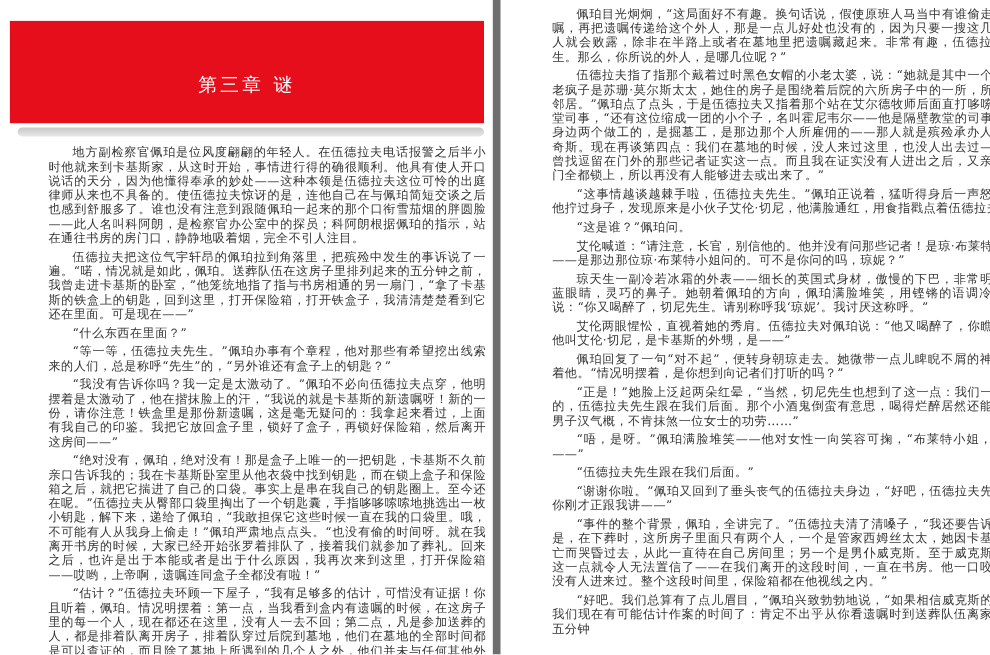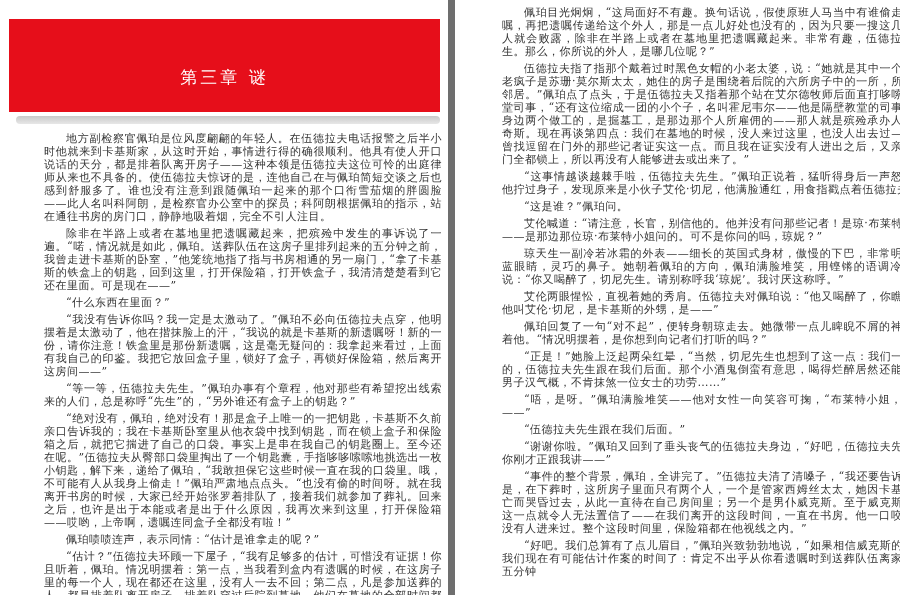--- a/index.html
+++ b/index.html
@@ -64,27 +64,26 @@
 <body>
 
 <div class="spread">
 
   <div class="page-left">
     <div class="chapter-banner">
       <span class="chapter-title">第三章 谜</span>
     </div>
     <div class="banner-shadow"></div>
     <div class="text-block">
-      <p>地方副检察官佩珀是位风度翩翩的年轻人。在伍德拉夫电话报警之后半小时他就来到卡基斯家，从这时开始，事情进行得的确很顺利。他具有使人开口说话的天分，都是排着队离开房子——这种本领是伍德拉夫这位可怜的出庭律师从来也不具备的。使伍德拉夫惊讶的是，连他自己在与佩珀简短交谈之后也感到舒服多了。谁也没有注意到跟随佩珀一起来的那个口衔雪茄烟的胖圆脸——此人名叫科阿朗，是检察官办公室中的探员；科阿朗根据佩珀的指示，站在通往书房的房门口，静静地吸着烟，完全不引人注目。</p>
-      <p>除非在半路上或者在墓地里把遗嘱藏起来，把殡殓中发生的事诉说了一遍。“喏，情况就是如此，佩珀。送葬队伍在这房子里排列起来的五分钟之前，我曾走进卡基斯的卧室，”他笼统地指了指与书房相通的另一扇门，“拿了卡基斯的铁盒上的钥匙，回到这里，打开保险箱，打开铁盒子，我清清楚楚看到它还在里面。可是现在——”</p>
+      <p>地方副检察官佩珀是位风度翩翩的年轻人。在伍德拉夫电话报警之后半小时他就来到卡基斯家，从这时开始，事情进行得的确很顺利。他具有使人开口说话的天分，因为他懂得奉承的妙处——这种本领是伍德拉夫这位可怜的出庭律师从来也不具备的。使伍德拉夫惊讶的是，连他自己在与佩珀简短交谈之后也感到舒服多了。谁也没有注意到跟随佩珀一起来的那个口衔雪茄烟的胖圆脸——此人名叫科阿朗，是检察官办公室中的探员；科阿朗根据佩珀的指示，站在通往书房的房门口，静静地吸着烟，完全不引人注目。</p>
+      <p>伍德拉夫把这位气宇轩昂的佩珀拉到角落里，把殡殓中发生的事诉说了一遍。“喏，情况就是如此，佩珀。送葬队伍在这房子里排列起来的五分钟之前，我曾走进卡基斯的卧室，”他笼统地指了指与书房相通的另一扇门，“拿了卡基斯的铁盒上的钥匙，回到这里，打开保险箱，打开铁盒子，我清清楚楚看到它还在里面。可是现在——”</p>
       <p>“什么东西在里面？”</p>
+      <p>“等一等，伍德拉夫先生。”佩珀办事有个章程，他对那些有希望挖出线索来的人们，总是称呼“先生”的，“另外谁还有盒子上的钥匙？”</p>
       <p>“我没有告诉你吗？我一定是太激动了。”佩珀不必向伍德拉夫点穿，他明摆着是太激动了，他在揩抹脸上的汗，“我说的就是卡基斯的新遗嘱呀！新的一份，请你注意！铁盒里是那份新遗嘱，这是毫无疑问的：我拿起来看过，上面有我自己的印鉴。我把它放回盒子里，锁好了盒子，再锁好保险箱，然后离开这房间——”</p>
-      <p>“等一等，伍德拉夫先生。”佩珀办事有个章程，他对那些有希望挖出线索来的人们，总是称呼“先生”的，“另外谁还有盒子上的钥匙？”</p>
       <p>“绝对没有，佩珀，绝对没有！那是盒子上唯一的一把钥匙，卡基斯不久前亲口告诉我的；我在卡基斯卧室里从他衣袋中找到钥匙，而在锁上盒子和保险箱之后，就把它揣进了自己的口袋。事实上是串在我自己的钥匙圈上。至今还在呢。”伍德拉夫从臀部口袋里掏出了一个钥匙囊，手指哆哆嗦嗦地挑选出一枚小钥匙，解下来，递给了佩珀，“我敢担保它这些时候一直在我的口袋里。哦，不可能有人从我身上偷走！”佩珀严肃地点点头。“也没有偷的时间呀。就在我离开书房的时候，大家已经开始张罗着排队了，接着我们就参加了葬礼。回来之后，也许是出于本能或者是出于什么原因，我再次来到这里，打开保险箱——哎哟，上帝啊，遗嘱连同盒子全都没有啦！”</p>
-      <p>佩珀啧啧连声，表示同情：“估计是谁拿走的呢？”</p>
       <p>“估计？”伍德拉夫环顾一下屋子，“我有足够多的估计，可惜没有证据！你且听着，佩珀。情况明摆着：第一点，当我看到盒内有遗嘱的时候，在这房子里的每一个人，现在都还在这里，没有人一去不回；第二点，凡是参加送葬的人，都是排着队离开房子，排着队穿过后院到墓地，他们在墓地的全部时间都是可以查证的，而且除了墓地上所遇到的几个人之外，他们并未与任何其他外人接触；第三点，当原班人马回到房子里来时，连这几个所遇到的外人也一起来了，这几个人现在还在这里。”</p>
     </div>
   </div>
 
   <div class="gutter"></div>
 
   <div class="page-right">
     <div class="text-block">
       <p>佩珀目光炯炯，“这局面好不有趣。换句话说，假使原班人马当中有谁偷走了遗嘱，再把遗嘱传递给这个外人，那是一点儿好处也没有的，因为只要一搜这几个外人就会败露，除非在半路上或者在墓地里把遗嘱藏起来。非常有趣，伍德拉夫先生。那么，你所说的外人，是哪几位呢？”</p>
       <p>伍德拉夫指了指那个戴着过时黑色女帽的小老太婆，说：“她就是其中一个。这老疯子是苏珊·莫尔斯太太，她住的房子是围绕着后院的六所房子中的一所，所以是邻居。”佩珀点了点头，于是伍德拉夫又指着那个站在艾尔德牧师后面直打哆嗦的教堂司事，“还有这位缩成一团的小个子，名叫霍尼韦尔——他是隔壁教堂的司事；他身边两个做工的，是掘墓工，是那边那个人所雇佣的——那人就是殡殓承办人斯特奇斯。现在再谈第四点：我们在墓地的时候，没人来过这里，也没人出去过——我曾找逗留在门外的那些记者证实这一点。而且我在证实没有人进出之后，又亲手把门全都锁上，所以再没有人能够进去或出来了。”</p>

